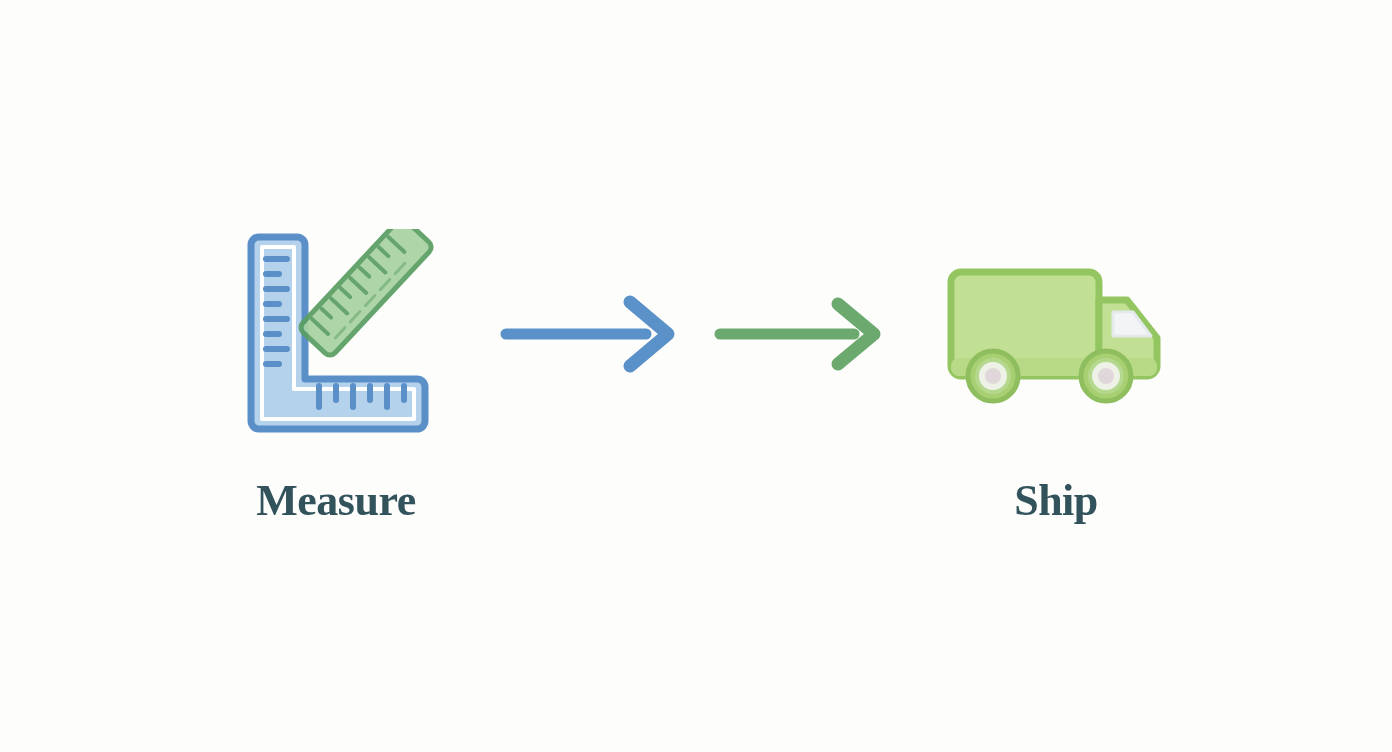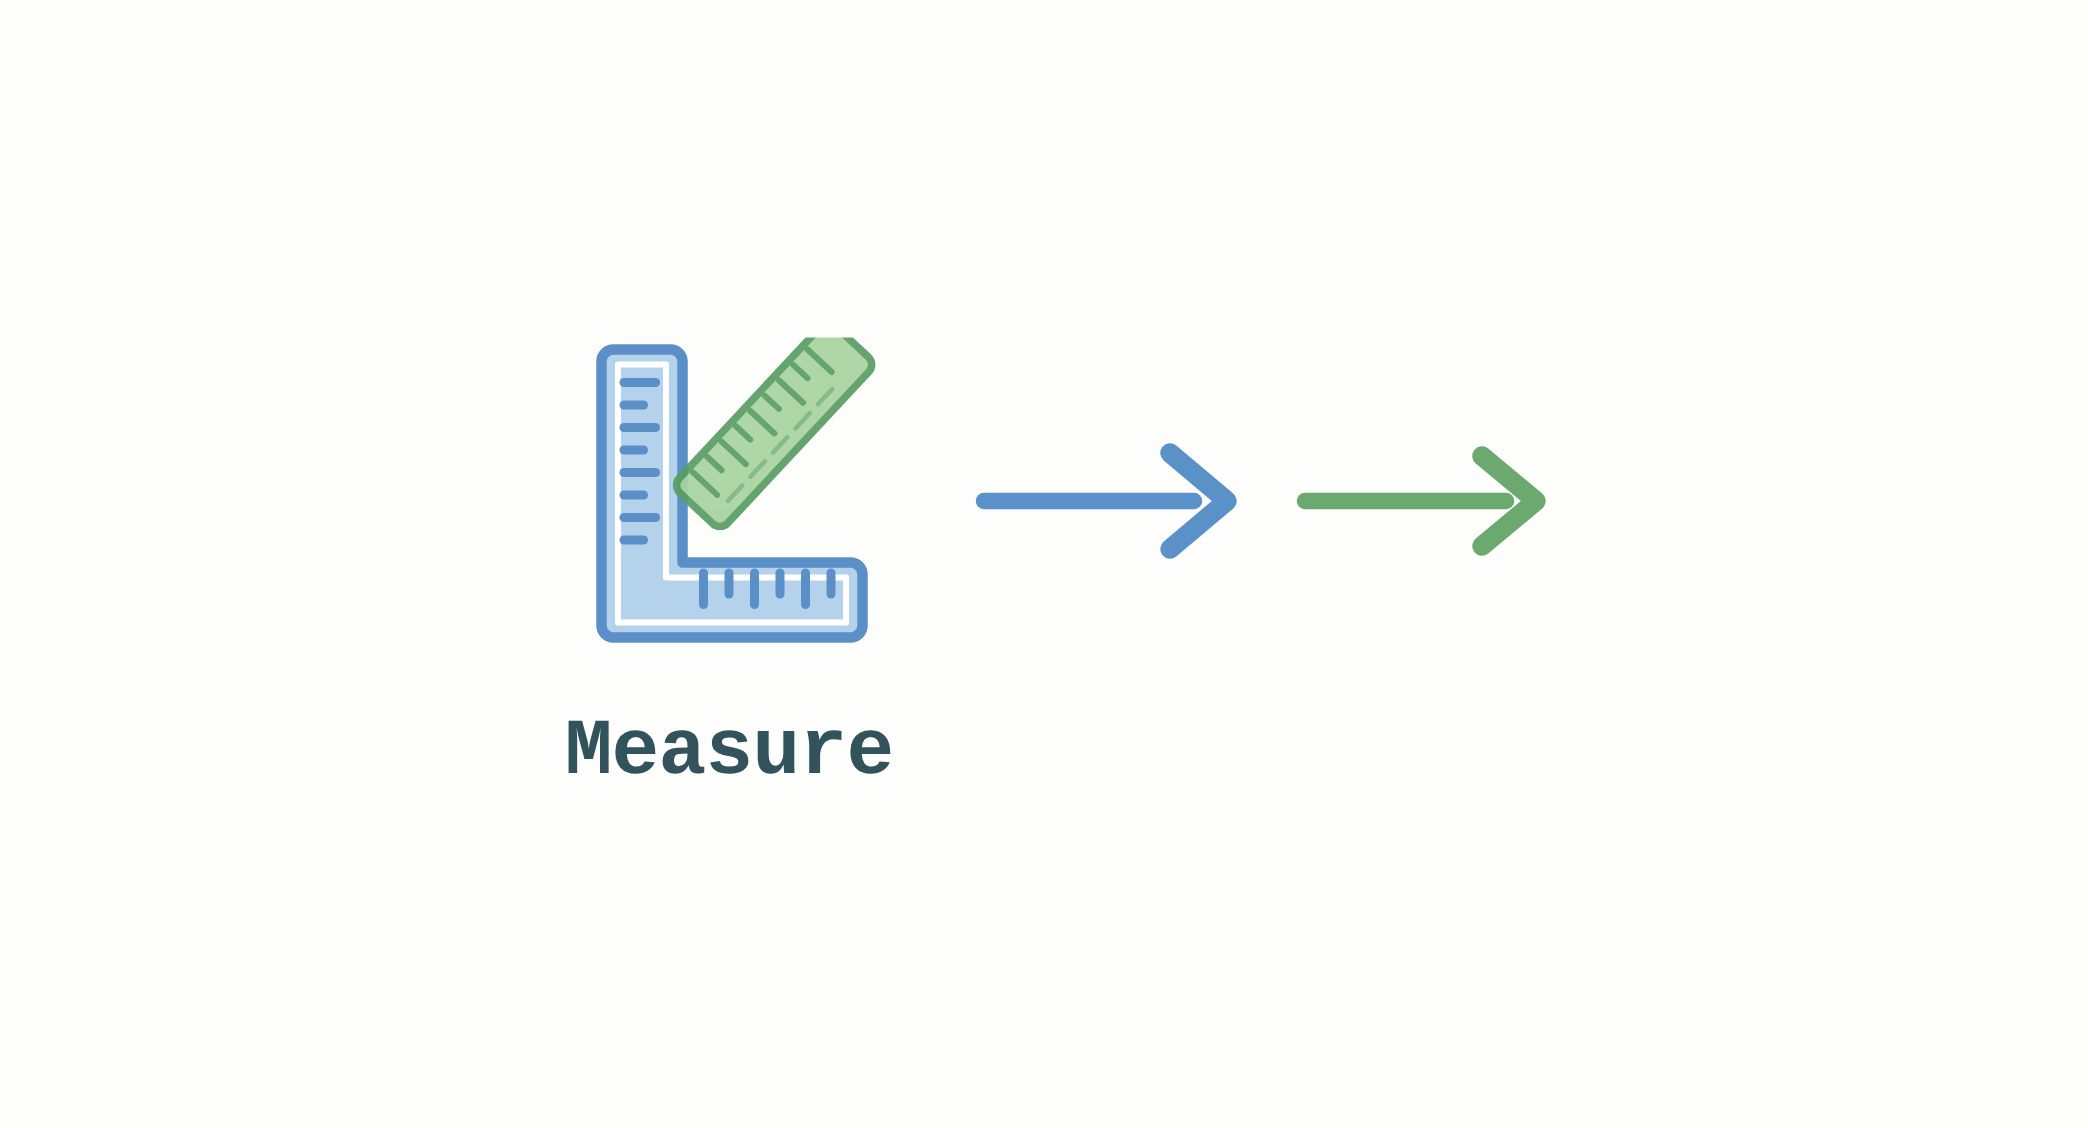--- a/index.html
+++ b/index.html
@@ -40,26 +40,26 @@
   }
   .icon-slot {
     width: 250px;
     height: 210px;
     display: flex;
     align-items: center;
     justify-content: center;
   }
   .step-label {
     margin-top: 40px;
-    font-size: 53px;
+    font-size: 44px;
     font-weight: bold;
     color: #33535c;
     letter-spacing: -0.5px;
     line-height: 1;
-    font-family: Liberation Mono, monospace;
+    font-family: Liberation Serif, serif;
   }
   .arrow-slot {
     width: 210px;
     height: 210px;
     display: flex;
     align-items: center;
     justify-content: center;
     
     margin-bottom: 84px;
   }
@@ -158,15 +158,52 @@
     </div>
 
 
     <div class="arrow-slot">
       <svg width="190" height="80" viewBox="0 0 190 80">
         <line x1="14" y1="40" x2="148" y2="40" stroke="#6ba96e" stroke-width="11" stroke-linecap="round"></line>
         <polyline points="132,10 168,40 132,70" fill="none" stroke="#6ba96e" stroke-width="13" stroke-linecap="round" stroke-linejoin="round"></polyline>
       </svg>
     </div>
 
+    <div class="step">
+      <div class="step-inner">
+        <div class="icon-slot">
+          <svg width="230" height="160" viewBox="0 0 230 160">
+
+            <rect x="10" y="18" width="148" height="104" rx="10" fill="#c2e094" stroke="#93c561" stroke-width="7"></rect>
+
+            <path d="M 158 46
+                     L 186 46
+                     L 216 84
+                     L 216 112
+                     A 10 10 0 0 1 206 122
+                     L 158 122 Z" fill="#c2e094" stroke="#93c561" stroke-width="7" stroke-linejoin="round"></path>
+
+            <path d="M 172 58
+                     L 192 58
+                     L 210 82
+                     L 172 82 Z" fill="#f2f4f6" stroke="#e4eaec" stroke-width="3" stroke-linejoin="round"></path>
+
+            <rect x="10" y="104" width="206" height="18" rx="8" fill="#b8da87" stroke="none"></rect>
+
+            <g>
+              <circle cx="52" cy="122" r="25" fill="#a8d072" stroke="#8fbe5e" stroke-width="5"></circle>
+              <circle cx="52" cy="122" r="16" fill="#eef2e6" stroke="#b4d88d" stroke-width="4"></circle>
+              <circle cx="52" cy="122" r="8" fill="#e0d7da"></circle>
+            </g>
+
+            <g>
+              <circle cx="165" cy="122" r="25" fill="#a8d072" stroke="#8fbe5e" stroke-width="5"></circle>
+              <circle cx="165" cy="122" r="16" fill="#eef2e6" stroke="#b4d88d" stroke-width="4"></circle>
+              <circle cx="165" cy="122" r="8" fill="#e0d7da"></circle>
+            </g>
+          </svg>
+        </div>
+        <div class="step-label">Ship</div>
+      </div>
+    </div>
 
   </div>
 </div>
 
 </body></html>

